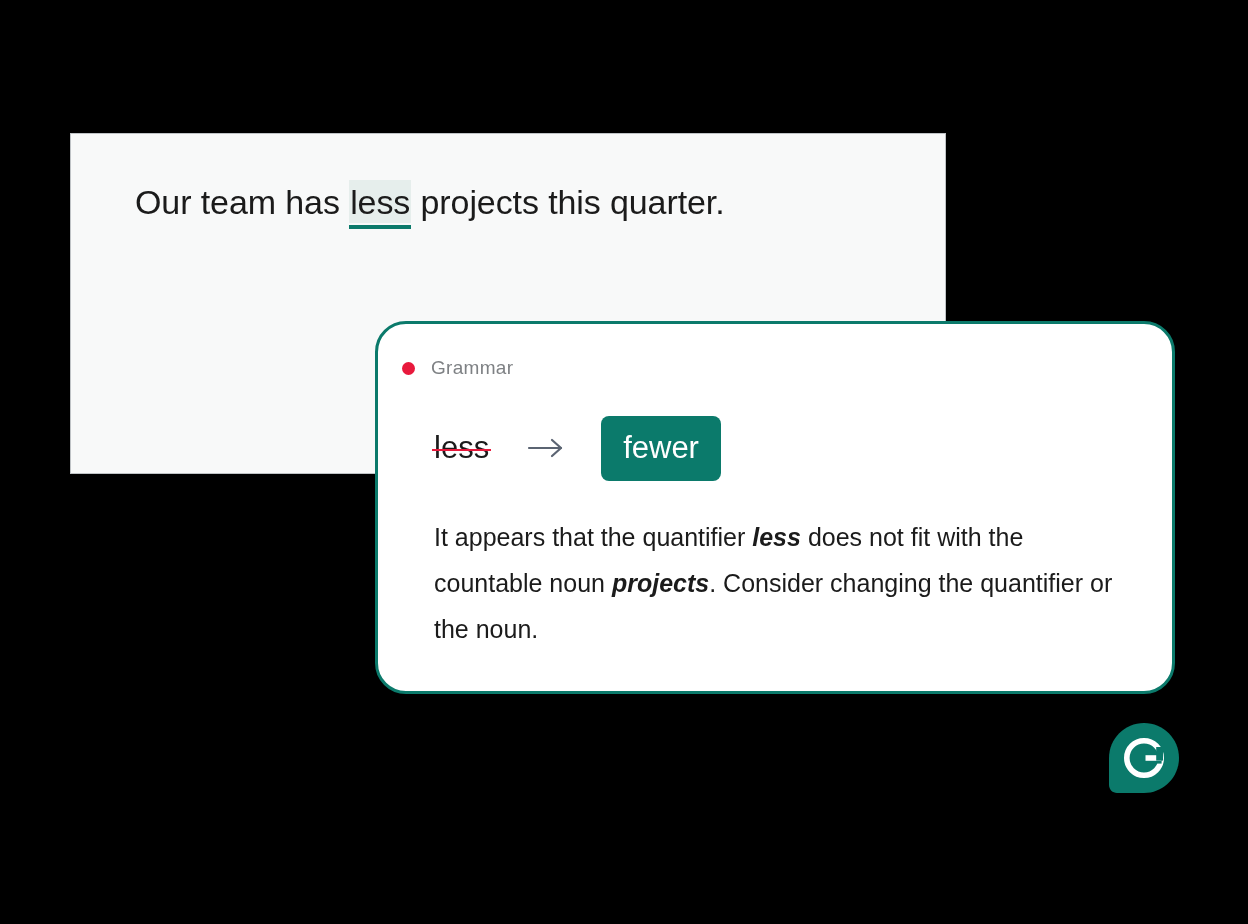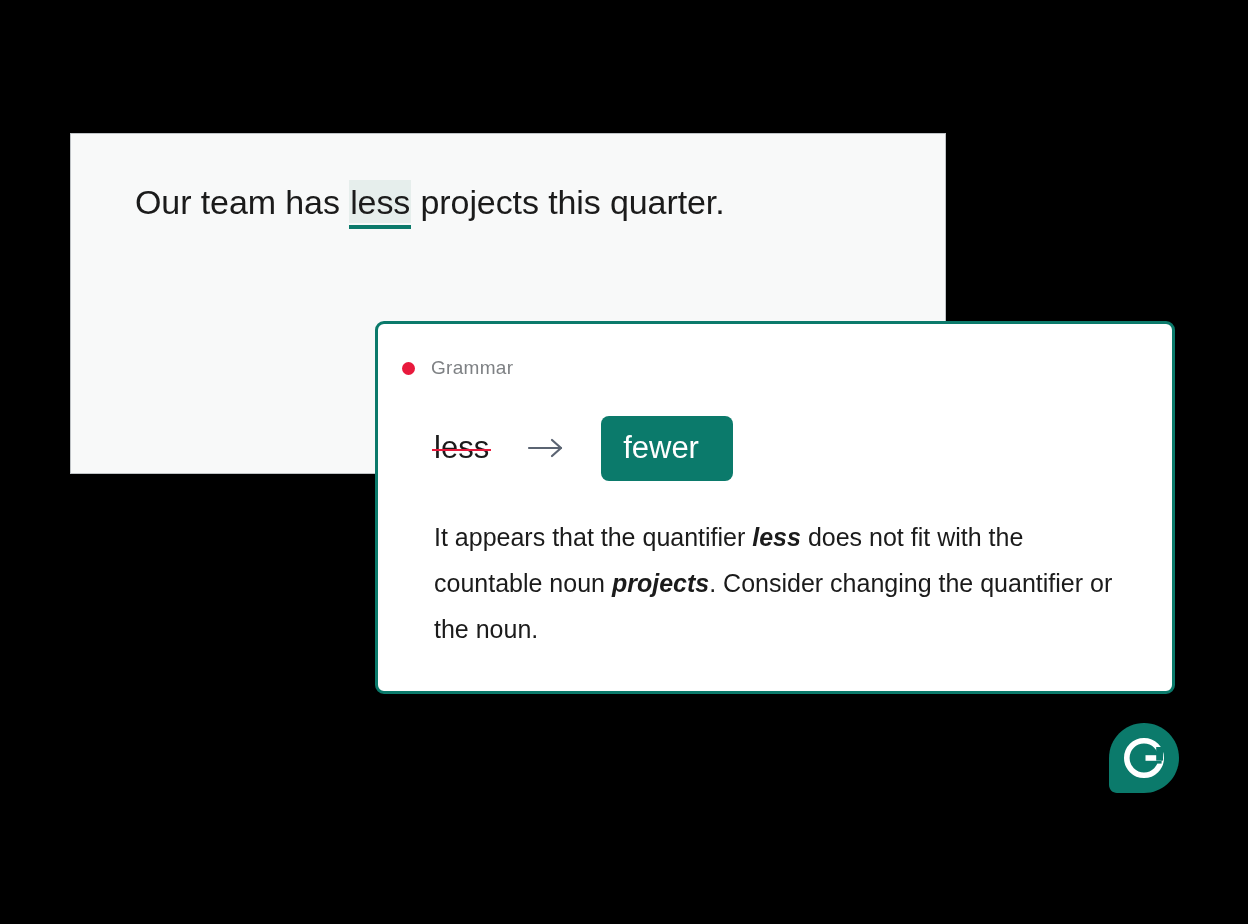--- a/index.html
+++ b/index.html
@@ -56,21 +56,21 @@
 
   
   .card {
     position: absolute;
     left: 375px;
     top: 321px;
     width: 800px;
     height: 373px;
     background: #FFFFFF;
     border: 3px solid #0B7A6B;
-    border-radius: 9px;
+    border-radius: 31px;
     box-sizing: border-box;
   }
 
   .card-header {
     position: absolute;
     left: 24px;
     top: 33px;
     display: flex;
     align-items: center;
     gap: 16px;
@@ -116,21 +116,21 @@
     height: 24px;
     margin: 0 34px 0 36px;
     flex: 0 0 auto;
     display: block;
   }
   .new-word-btn {
     background: #0B7A6B;
     color: #FFFFFF;
     font-size: 31px;
     line-height: 1;
-    padding: 16px 34px 18px 22px;
+    padding: 16px 22px 18px 22px;
     border: none;
     border-radius: 8px;
     font-family: inherit;
     cursor: pointer;
     display: inline-block;
   }
 
   .explanation {
     position: absolute;
     left: 56px;

